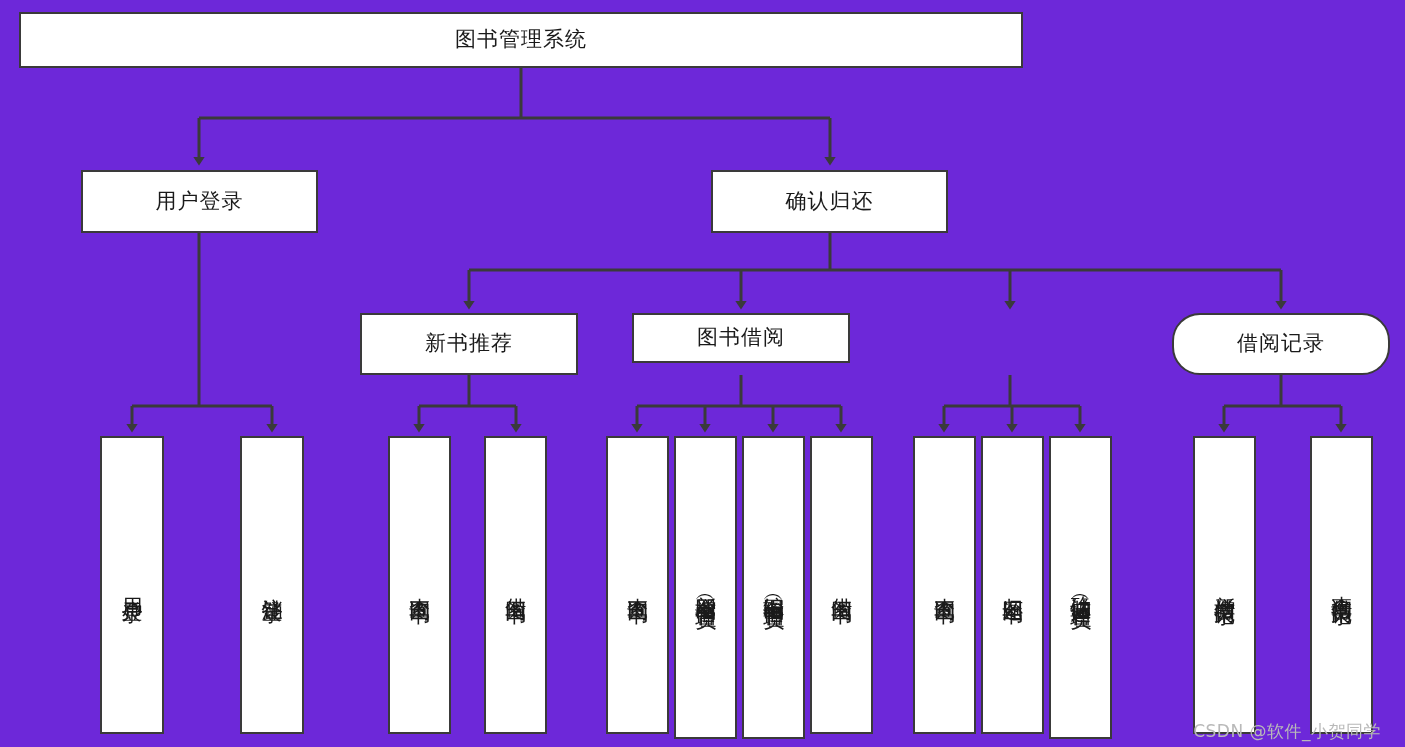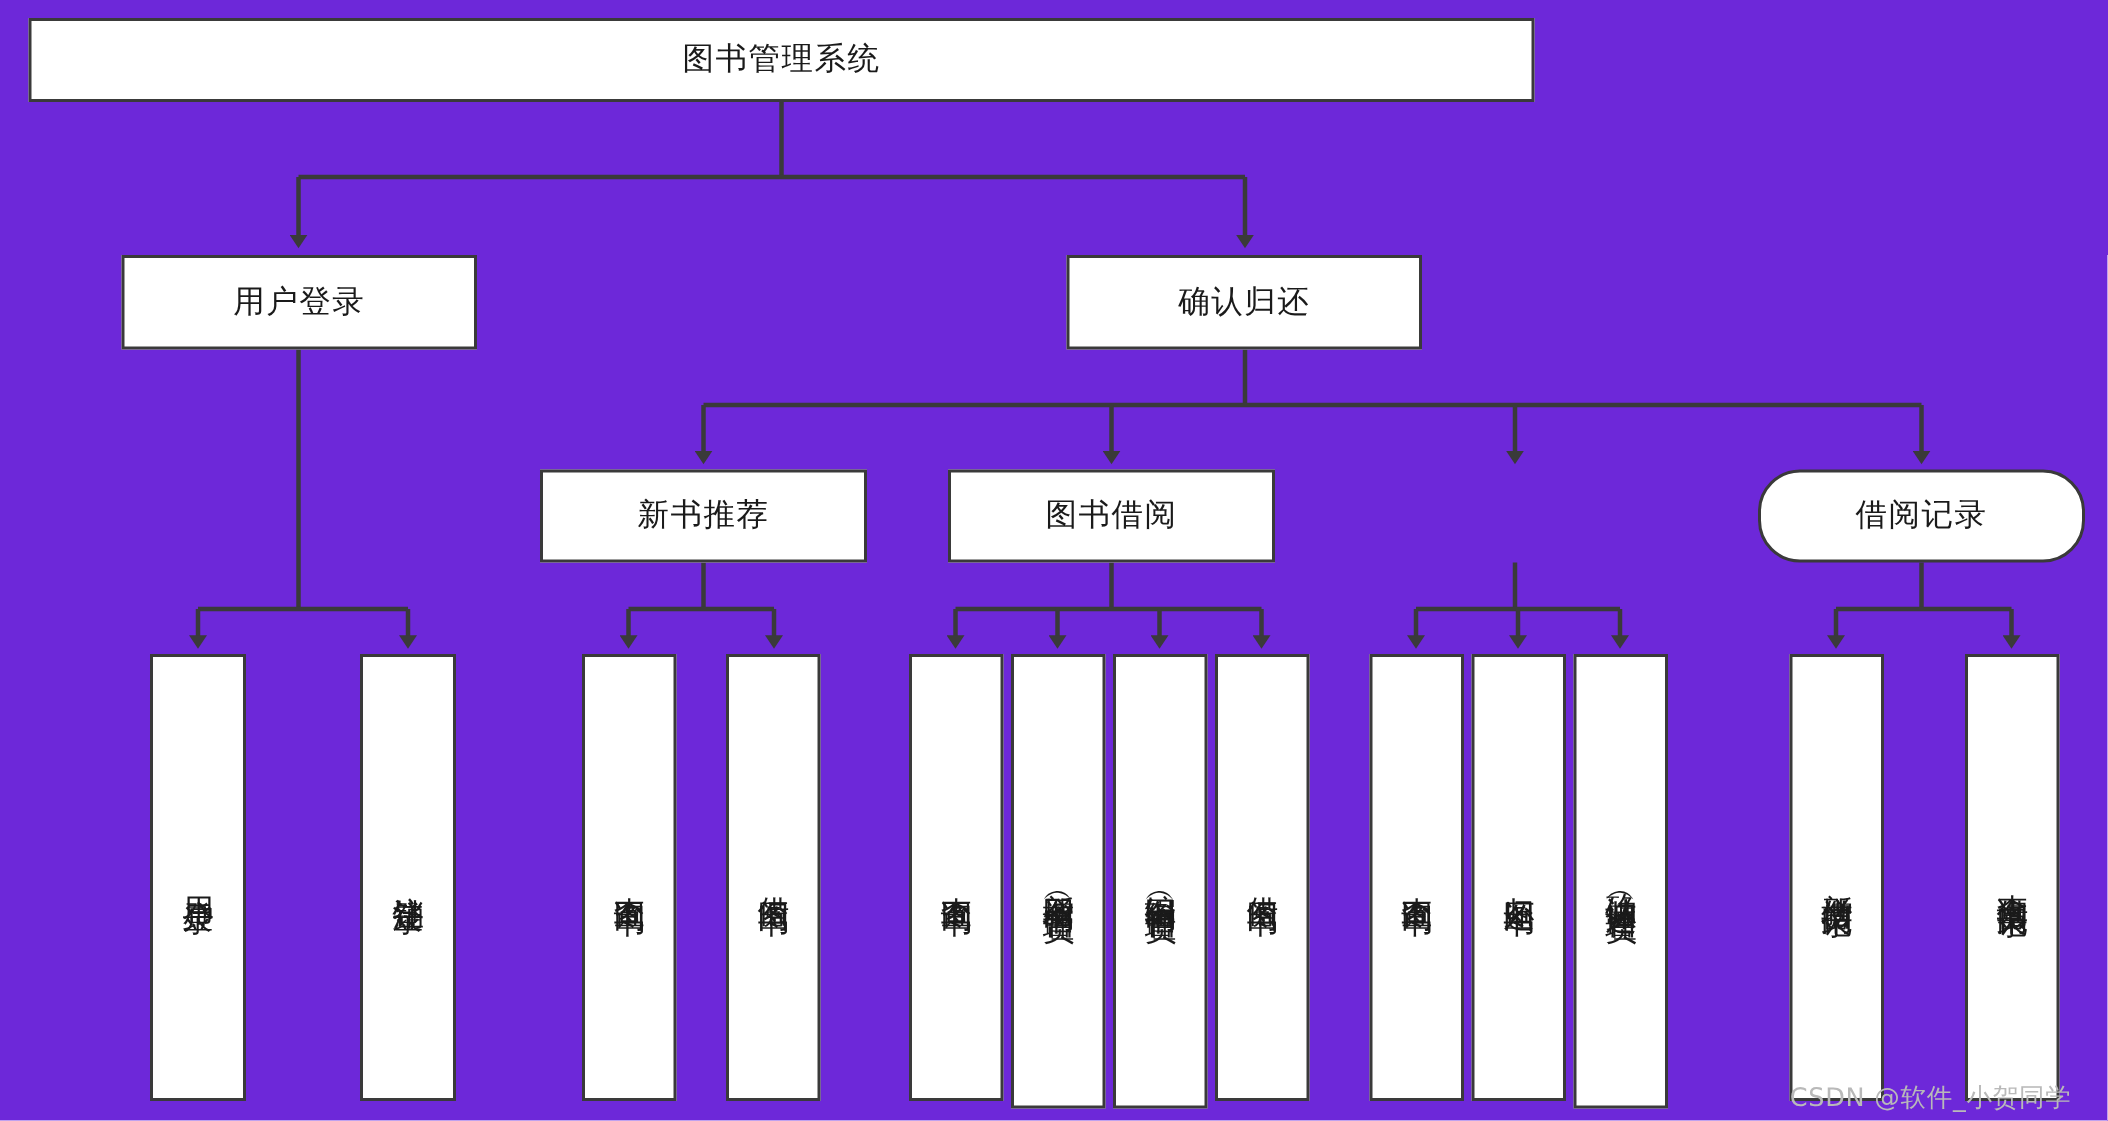--- a/index.html
+++ b/index.html
@@ -126,21 +126,21 @@
   <div class="node h" style="left: 81px; top: 170px; width: 237px; height: 63px;">
     <span>用户登录</span>
   </div>
   <div class="node h" style="left: 711px; top: 170px; width: 237px; height: 63px;">
     <span>确认归还</span>
   </div>
 
   <div class="node h" style="left: 360px; top: 313px; width: 218px; height: 62px;">
     <span>新书推荐</span>
   </div>
-  <div class="node h" style="left: 632px; top: 313px; width: 218px; height: 62px;">
+  <div class="node h" style="left: 632px; top: 313px; width: 218px; height: 50px;">
     <span>图书借阅</span>
   </div>
   <div class="node h" style="left: 1172px; top: 313px; width: 218px; height: 62px; border-radius: 28px;">
     <span>借阅记录</span>
   </div>
 
   <div class="node v" style="left: 100px; top: 436px; width: 64px; height: 298px;">
     <span class="vlabel">用户登录</span>
   </div>
   <div class="node v" style="left: 240px; top: 436px; width: 64px; height: 298px;">

